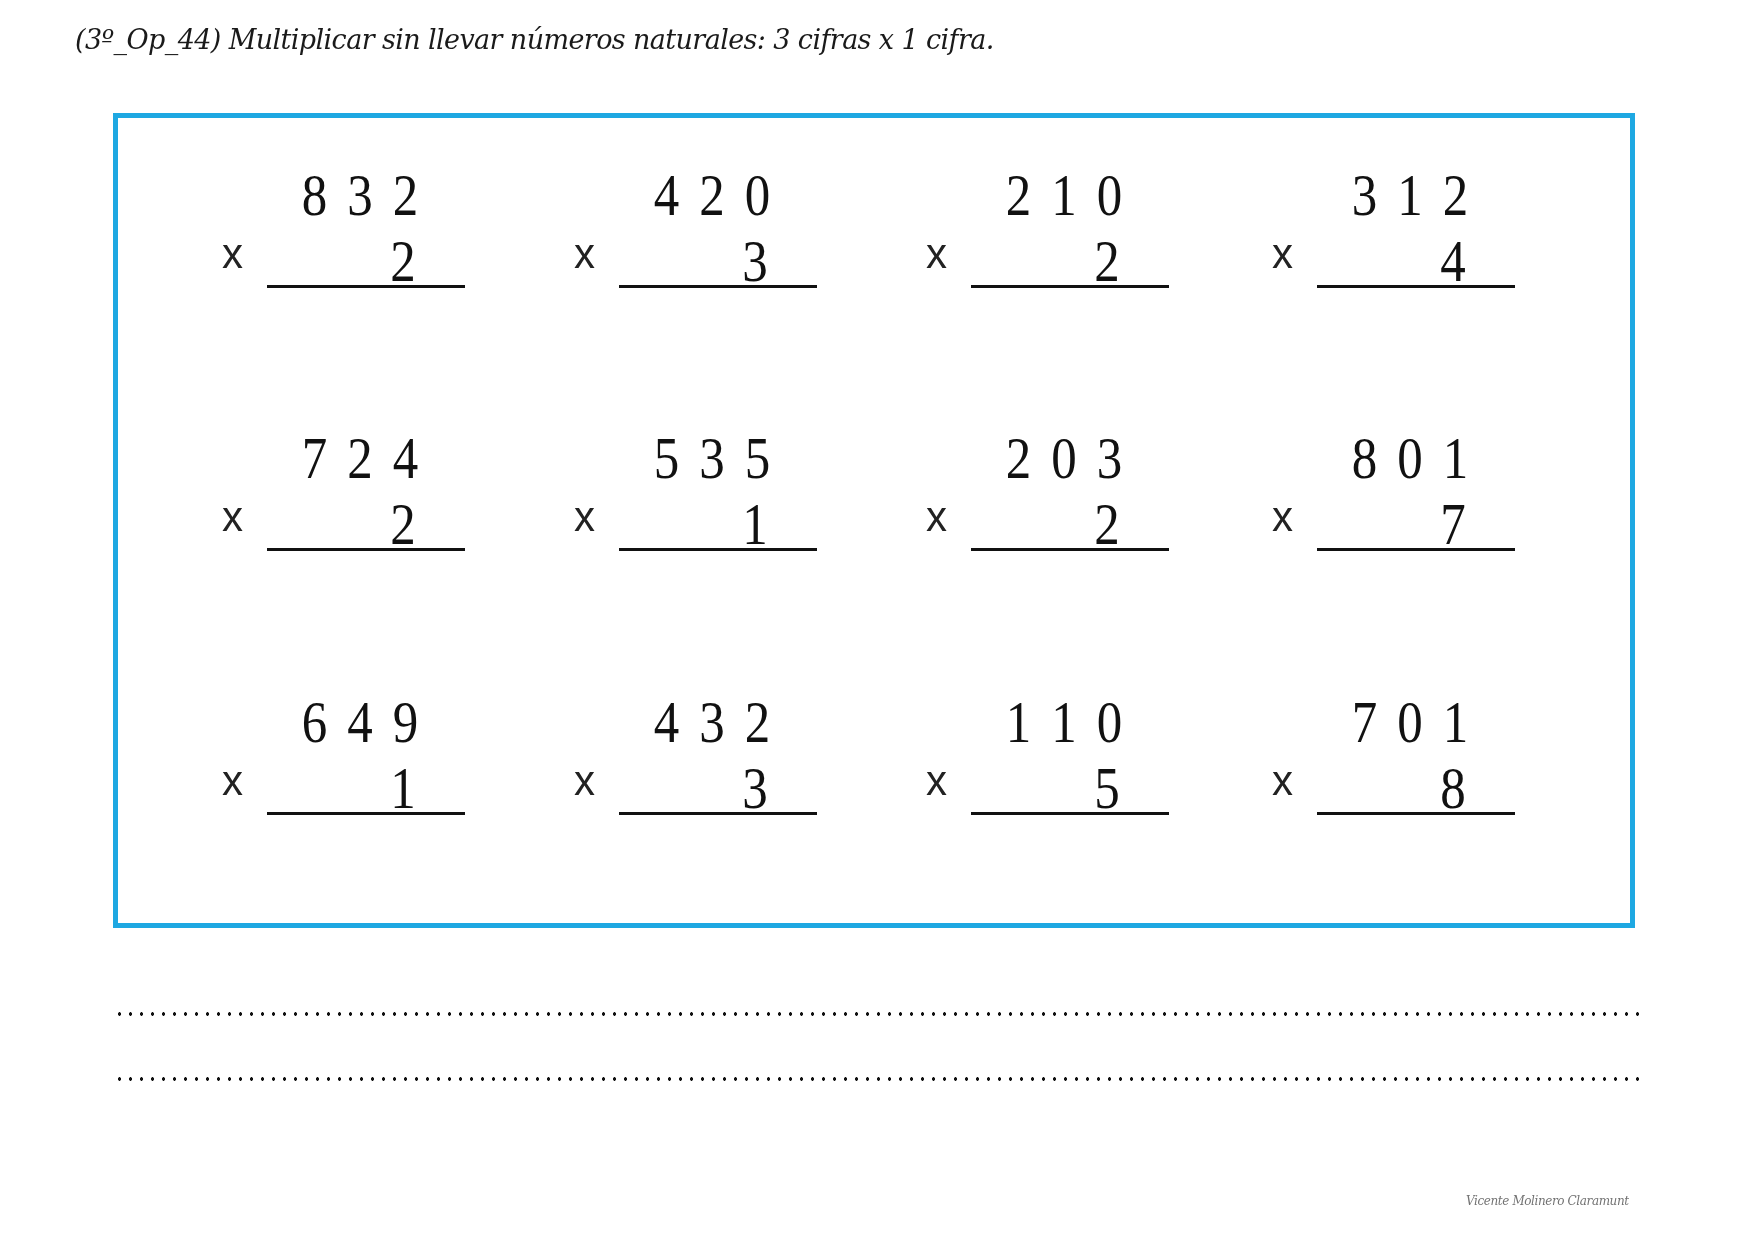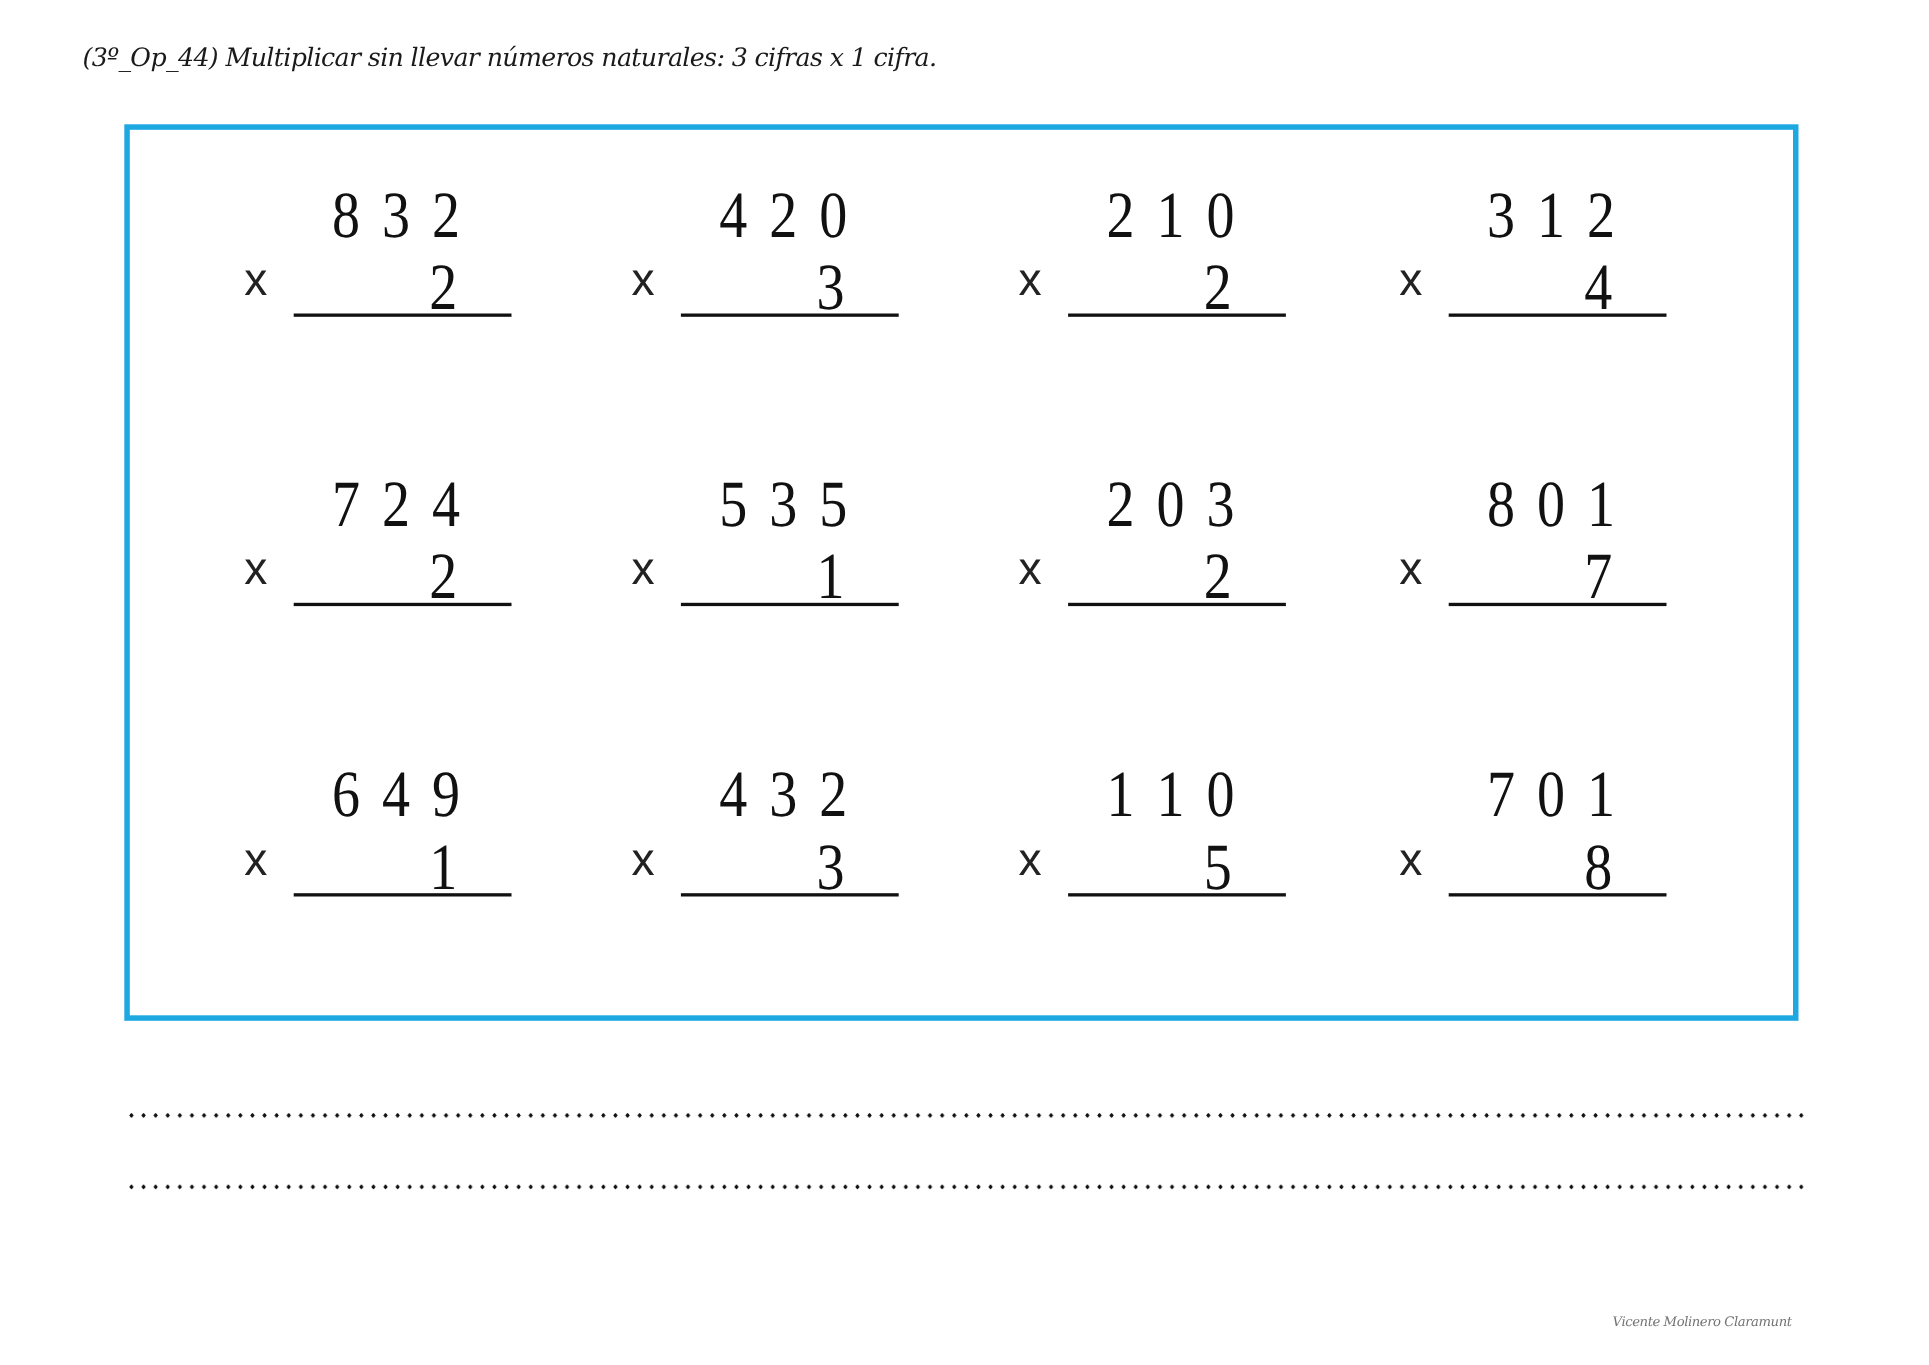--- a/index.html
+++ b/index.html
@@ -6,24 +6,24 @@
   body {
     width: 1754px; height: 1241px;
     background: #ffffff;
     position: relative;
     overflow: hidden;
     font-family: "Liberation Sans", sans-serif;
     color: #111;
   }
   .title {
     position: absolute;
-    left: 75px; top: 40px;
+    left: 75px; top: 24px;
     font-family: "DejaVu Serif", serif;
     font-style: italic;
-    font-size: 23px;
+    font-size: 27px;
     letter-spacing: -0.6px;
     color: #1a1a1a;
     white-space: nowrap;
   }
   .box {
     position: absolute;
     left: 113px; top: 113px;
     width: 1512px; height: 805px;
     border: 5px solid #1ea8e2;
   }

